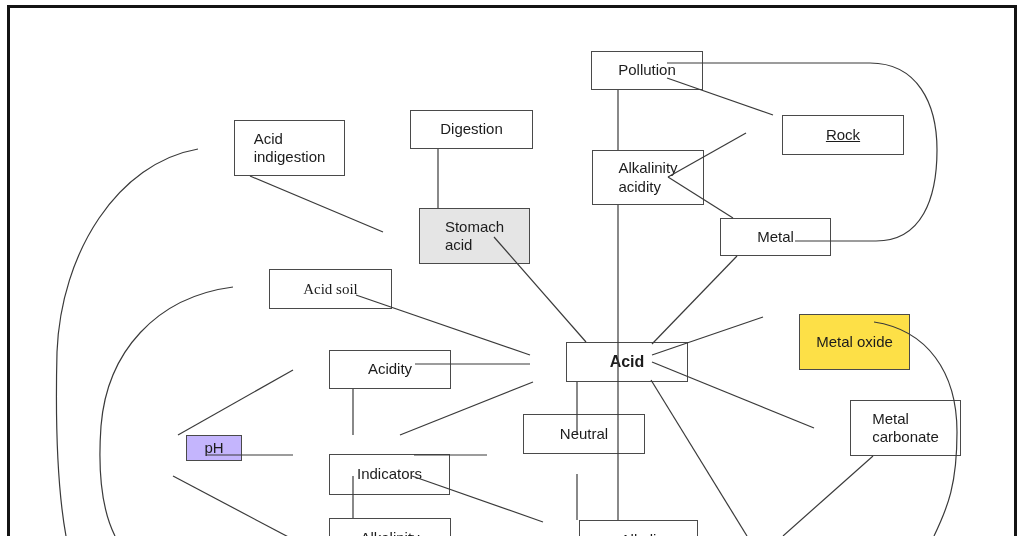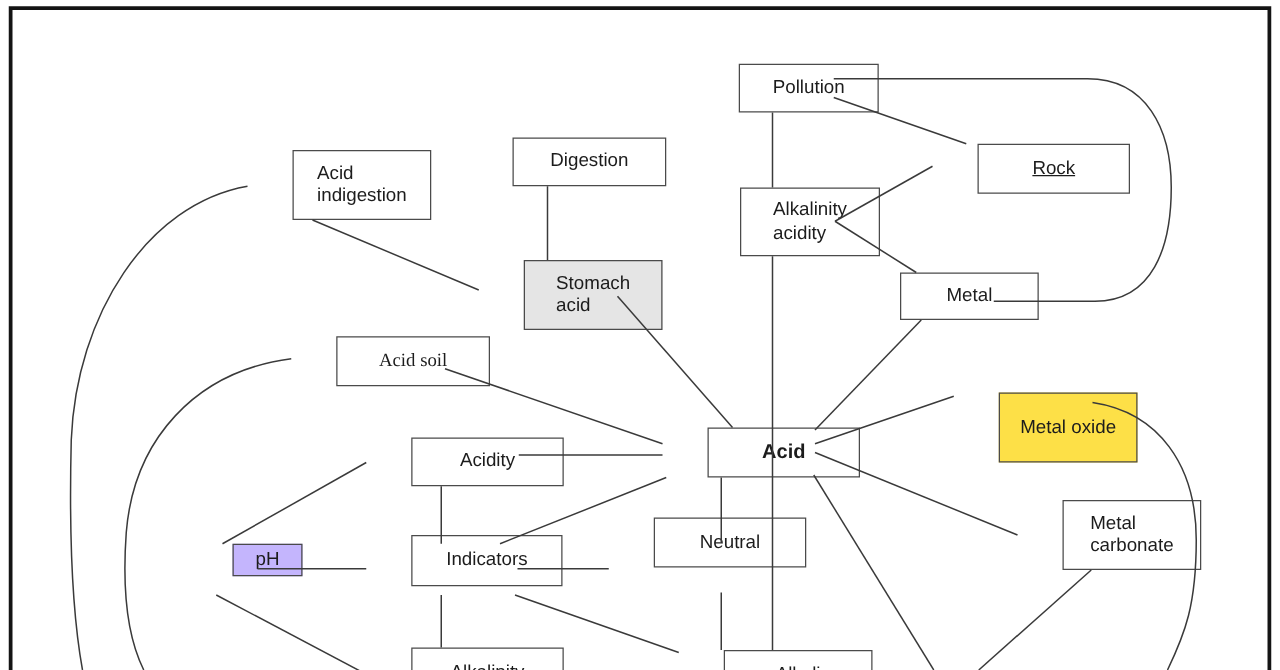--- a/index.html
+++ b/index.html
@@ -57,21 +57,21 @@
       <div class="node" style="left: 374px; top: 110px; width: 123px; height: 39px; border-color: rgb(74, 74, 74); background: rgb(255, 255, 255); color: rgb(28, 28, 28);">Digestion</div>
       <div class="node" style="left: 383px; top: 208px; width: 111px; height: 56px; border-color: rgb(74, 74, 74); background: #e5e5e5; color: rgb(28, 28, 28);">Stomach
 acid</div>
       <div class="node" style="left: 233px; top: 269px; width: 123px; height: 40px; border-color: rgb(74, 74, 74); background: rgb(255, 255, 255); color: rgb(28, 28, 28); font-family: Liberation Serif, serif;">Acid soil</div>
       <div class="node" style="left: 763px; top: 314px; width: 111px; height: 56px; border-color: rgb(74, 74, 74); background: #fde047; color: rgb(28, 28, 28);">Metal oxide</div>
       <div class="node" style="left: 293px; top: 350px; width: 122px; height: 39px; border-color: rgb(74, 74, 74); background: rgb(255, 255, 255); color: rgb(28, 28, 28);">Acidity</div>
       <div class="node bold" style="left: 530px; top: 342px; width: 122px; height: 40px; border-color: rgb(74, 74, 74); background: rgb(255, 255, 255); color: rgb(28, 28, 28);">Acid</div>
       <div class="node" style="left: 814px; top: 400px; width: 111px; height: 56px; border-color: rgb(74, 74, 74); background: rgb(255, 255, 255); color: rgb(28, 28, 28);">Metal
 carbonate</div>
       <div class="node" style="left: 150px; top: 435px; width: 56px; height: 26px; border-color: rgb(74, 74, 74); background: #c4b5fd; color: rgb(28, 28, 28);">pH</div>
-      <div class="node" style="left: 293px; top: 428px; width: 121px; height: 41px; border-color: rgb(74, 74, 74); background: rgb(255, 255, 255); color: rgb(28, 28, 28);">Indicators</div>
+      <div class="node" style="left: 293px; top: 454px; width: 121px; height: 41px; border-color: rgb(74, 74, 74); background: rgb(255, 255, 255); color: rgb(28, 28, 28);">Indicators</div>
       <div class="node" style="left: 487px; top: 414px; width: 122px; height: 40px; border-color: rgb(74, 74, 74); background: rgb(255, 255, 255); color: rgb(28, 28, 28);">Neutral</div>
       <div class="node" style="left: 293px; top: 518px; width: 122px; height: 40px; border-color: rgb(74, 74, 74); background: rgb(255, 255, 255); color: rgb(28, 28, 28);">Alkalinity</div>
       <div class="node" style="left: 543px; top: 520px; width: 119px; height: 40px; border-color: rgb(74, 74, 74); background: rgb(255, 255, 255); color: rgb(28, 28, 28);">Alkali</div>
     </div>
   <svg id="edge-layer" width="1024" height="536" viewBox="0 0 1024 536">
       <path d="M438,149 L438,208" fill="none" stroke="#3a3a3a" stroke-width="1.2"></path>
       <path d="M250,176 L383,232" fill="none" stroke="#3a3a3a" stroke-width="1.2"></path>
       <path d="M494,237 L586,342" fill="none" stroke="#3a3a3a" stroke-width="1.2"></path>
       <path d="M618,90 L618,150" fill="none" stroke="#3a3a3a" stroke-width="1.2"></path>
       <path d="M618,205 L618,520" fill="none" stroke="#3a3a3a" stroke-width="1.2"></path>

